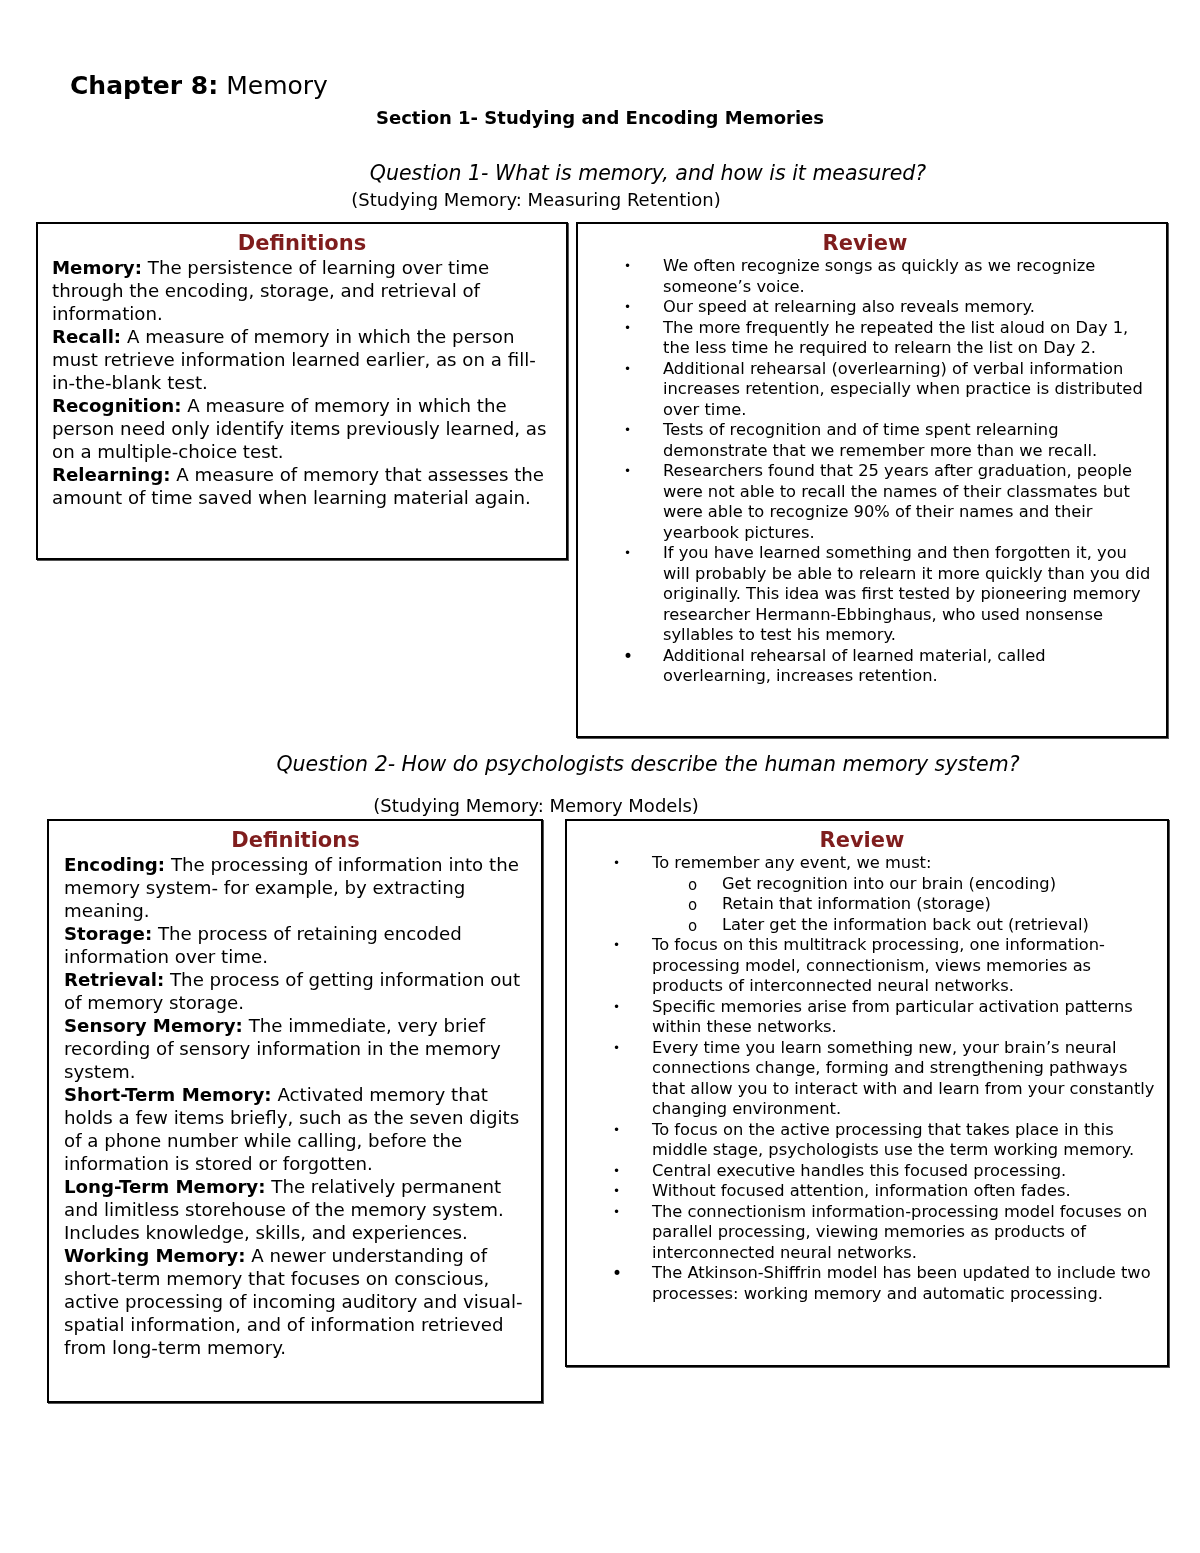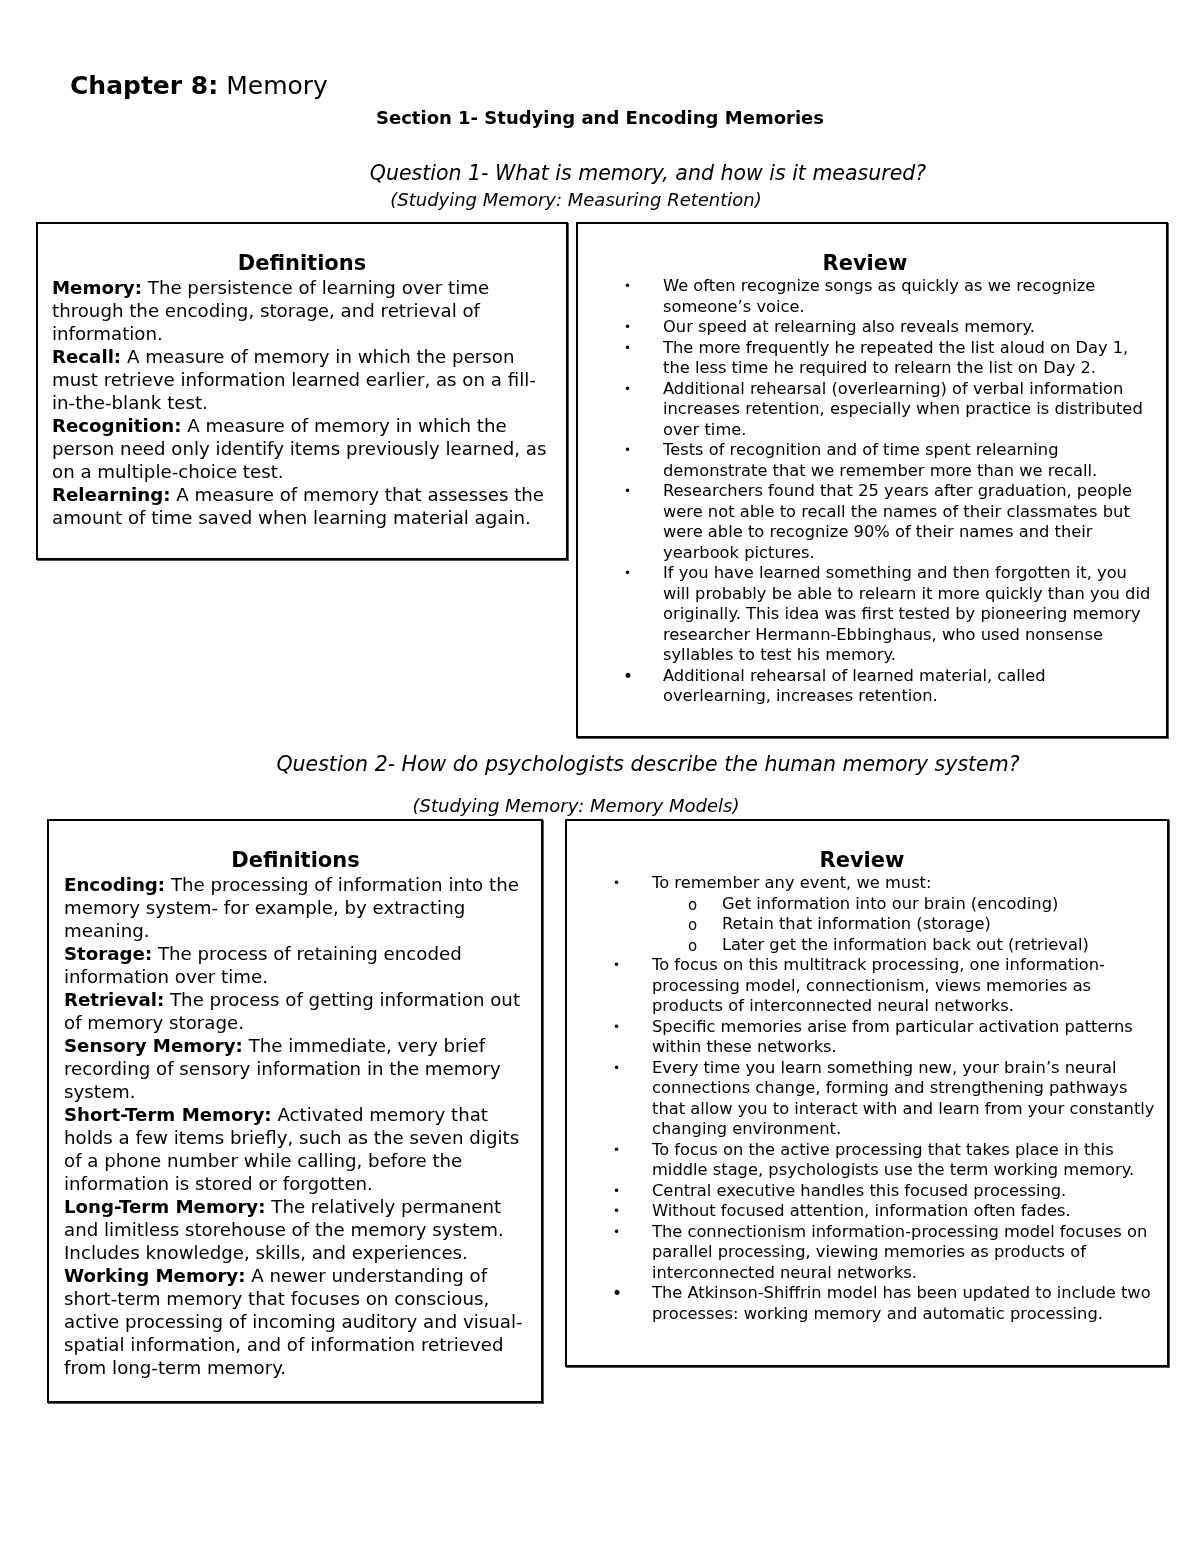--- a/index.html
+++ b/index.html
@@ -14,31 +14,31 @@
   .chapter b { font-weight: bold; }
   .section-title {
     left: 0; width: 1200px; top: 101px; text-align: center;
     font-size: 18px; font-weight: bold; line-height: 34px;
   }
   .question {
     left: 0; width: 1200px; text-align: center; font-style: italic;
     font-size: 20.5px; line-height: 26px; padding-left: 48px;
   }
   .subq {
-    left: 0; width: 1072px; text-align: center; font-style: italic;
-    font-size: 18px; line-height: 24px; margin-left: 40px;
+    left: 0; width: 1072px; text-align: center; 
+    font-size: 18px; line-height: 24px;
   }
   .box {
     position: absolute; box-sizing: border-box;
     border: 2px solid #000; box-shadow: 1px 1px 0 #555;
     background: #fff;
   }
   .box-title {
-    color: #000000; font-weight: bold; text-align: center;
-    font-size: 21px; line-height: 26px; margin-bottom: 0; margin-top: 20px;
+    color: #7f1d1d; font-weight: bold; text-align: center;
+    font-size: 21px; line-height: 26px; margin-bottom: 0;
   }
   .defs { font-size: 18.2px; line-height: 23px; }
   .def { margin: 0; }
   .def .term { font-weight: bold; }
   ul.review {
     list-style: none; margin: 0; padding: 0;
     font-size: 16.3px; line-height: 20.5px;
   }
   ul.review li { position: relative; padding-left: 85px; }
   ul.review li .bullet {
@@ -100,21 +100,21 @@
     <p class="def"><span class="term">Working Memory:</span><span> A newer understanding of short-term memory that focuses on conscious, active processing of incoming auditory and visual-spatial information, and of information retrieved from long-term memory.</span></p>
   </div>
 </div>
 
 <div class="box" style="left:565px; top:819px; width:604px; height:548px; padding:6px 10px 0 0;">
   <div class="box-title">Review</div>
   <ul class="review">
     <li style="padding-left:85px;">
       <span class="bullet">•</span><span>To remember any event, we must:</span>
       <ul class="sub">
-        <li><span class="bullet">o</span><span>Get information into our brain (encoding)</span></li>
+        <li><span class="bullet">o</span><span>Get recognition into our brain (encoding)</span></li>
         <li><span class="bullet">o</span><span>Retain that information (storage)</span></li>
         <li><span class="bullet">o</span><span>Later get the information back out (retrieval)</span></li>
       </ul>
     </li>
     <li><span class="bullet">•</span><span>To focus on this multitrack processing, one information-processing model, connectionism, views memories as products of interconnected neural networks.</span></li>
     <li><span class="bullet">•</span><span>Specific memories arise from particular activation patterns within these networks.</span></li>
     <li><span class="bullet">•</span><span>Every time you learn something new, your brain’s neural connections change, forming and strengthening pathways that allow you to interact with and learn from your constantly changing environment.</span></li>
     <li><span class="bullet">•</span><span>To focus on the active processing that takes place in this middle stage, psychologists use the term working memory.</span></li>
     <li><span class="bullet">•</span><span>Central executive handles this focused processing.</span></li>
     <li><span class="bullet">•</span><span>Without focused attention, information often fades.</span></li>

